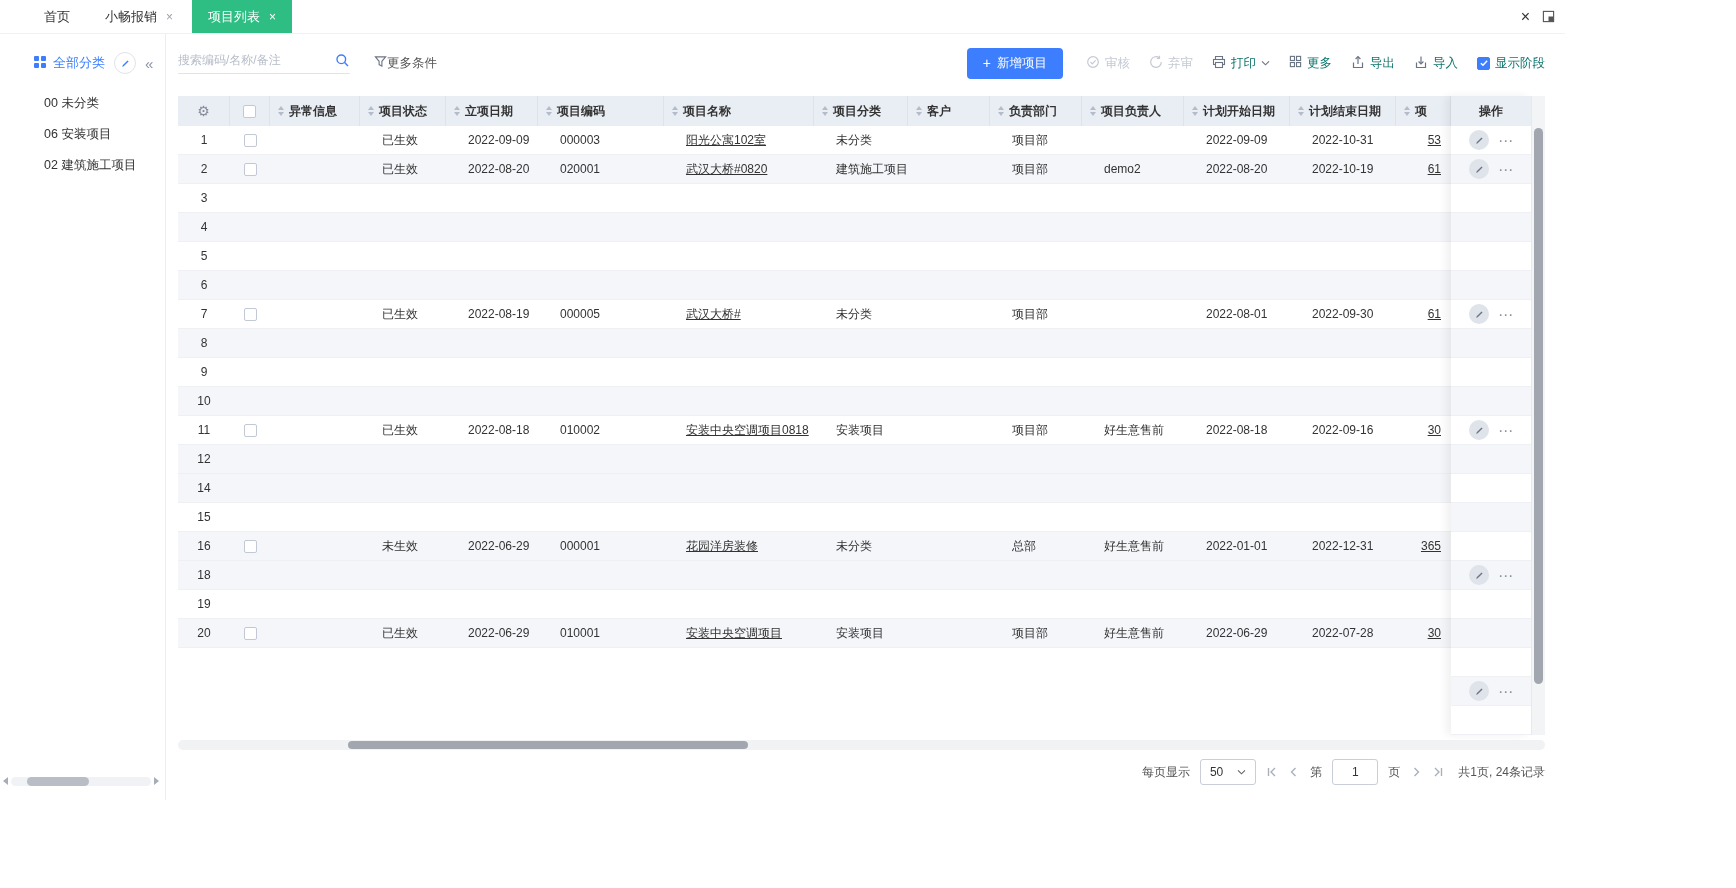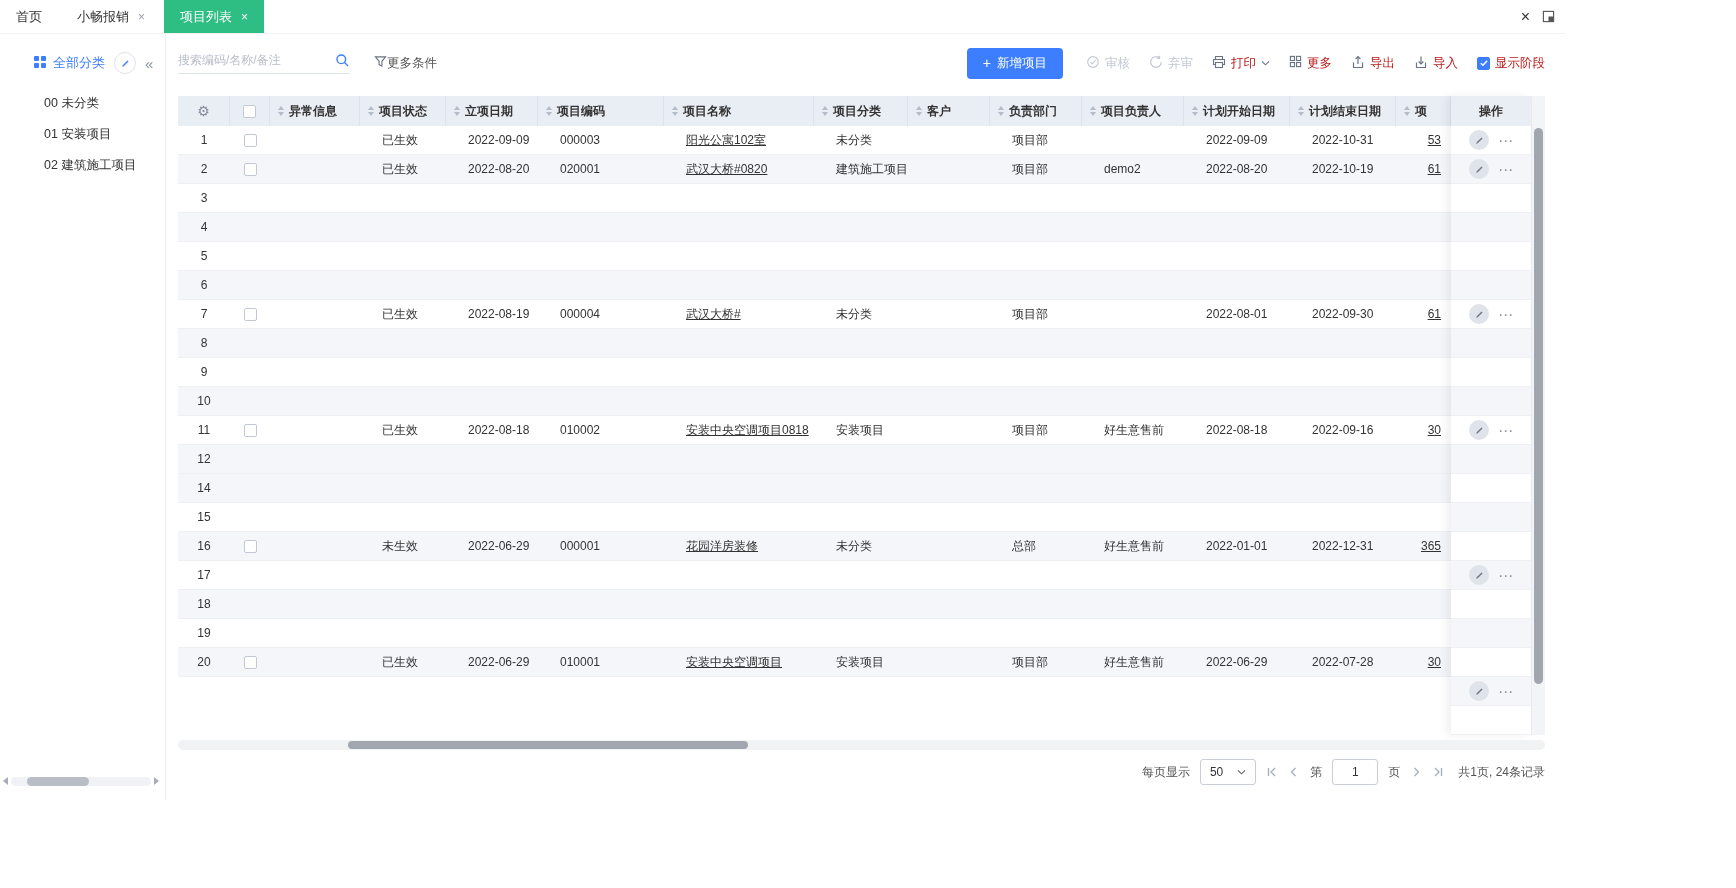--- a/index.html
+++ b/index.html
@@ -2,21 +2,21 @@
 <html><head>
 <meta charset="utf-8">
 <style>
   * { box-sizing: border-box; margin: 0; padding: 0; }
   html,body { width:1736px; height:888px; background:#fff; overflow:hidden;
     font-family:"Liberation Sans","DejaVu Sans",sans-serif; color:#333; }
   .app { width:1565px; height:800px; display:flex; flex-direction:column; background:#fff; }
 
   
   .tabbar { height:34px; display:flex; align-items:stretch; background:#fff; border-bottom:1px solid #f0f1f4; flex:none; }
-  .tabs { display:flex; height:100%; }
+  .tabs { display:flex; height:100%;padding-left:28px; }
   .tab { height:100%; display:flex; align-items:center; padding:0 16px; font-size:13px; color:#333; margin-right:3px; cursor:pointer; }
   .tab.active { background:#2EBE83; color:#fff; }
   .tab-close { margin-left:9px; font-size:12px; color:#9aa1ad; line-height:1; }
   .tab.active .tab-close { color:#fff; }
   .tab-right { margin-left:auto; display:flex; align-items:center; gap:12px; padding-right:10px; }
   .win-close { font-size:16px; color:#333; line-height:1; cursor:pointer; }
   .win-panel { display:flex; align-items:center; cursor:pointer; }
 
   
   .body-row { flex:1; display:flex; min-height:0; }
@@ -37,21 +37,21 @@
   
   .toolbar { height:58px; flex:none; display:flex; align-items:center; }
   .search-box { display:flex; align-items:center; border-bottom:1px solid #dfe3ea; padding-bottom:5px; width:172px; }
   .search-input { border:none; outline:none; flex:1; font-size:12px; color:#333; font-family:inherit; }
   .search-input::placeholder { color:#b7bdc9; }
   .search-icon { display:flex; align-items:center; cursor:pointer; }
   .more-cond { display:flex; align-items:center; gap:0; margin-left:24px; font-size:12.5px; color:#555; cursor:pointer; }
   .tb-right { margin-left:auto; display:flex; align-items:center; gap:19px; }
   .btn-add { display:flex; align-items:center; gap:6px; background:#3D7EFF; color:#fff; border:none; border-radius:4px; padding:7px 16px; font-size:12.5px; font-family:inherit; cursor:pointer; margin-right:4px; }
   .btn-add .plus { font-size:14px; line-height:1; }
-  .tb-item { display:flex; align-items:center; gap:5px; font-size:12.5px; color:#b91c1c; cursor:pointer; }
+  .tb-item { display:flex; align-items:center; gap:5px; font-size:12.5px; color:#0f766e; cursor:pointer; }
   .tb-item.disabled { color:#c4c9d3; }
   .tb-item svg { flex:none; }
 
   
   .table-wrap { flex:none; height:639px; display:flex; margin-top:4px; }
   .cols { flex:1; min-width:0; display:flex; flex-direction:column; }
   .thead { display:flex; height:30px; background:#E9EDF4; flex:none; }
   .th { display:flex; align-items:center; height:100%; font-size:12px; font-weight:bold; color:#333; padding-left:8px; border-right:1px solid #dde2ec; overflow:hidden; white-space:nowrap; cursor:pointer; }
   .th-gear { justify-content:center; padding-left:0; color:#848b99; font-size:14px; font-weight:normal; }
   .th-check { justify-content:center; padding-left:0; }
@@ -136,21 +136,21 @@
         <span class="sidebar-title">全部分类</span>
         <span class="edit-cat">
           <svg width="11" height="11" viewBox="0 0 14 14">
               <path d="M3 11.5 L3.4 9.3 L9.6 3.1 L10.9 4.4 L4.7 10.6 Z" fill="currentColor"></path>
             </svg>
         </span>
         <span class="collapse">«</span>
       </div>
       <div id="sidebar-items">
           <div class="side-item">00 未分类</div>
-          <div class="side-item">01 安装项目</div>
+          <div class="side-item">06 安装项目</div>
           <div class="side-item">02 建筑施工项目</div>
         </div>
       <div class="side-hscroll">
         <i class="arr-l"></i>
         <div class="side-track">
           <div class="side-thumb"></div>
         </div>
         <i class="arr-r"></i>
       </div>
     </aside>
@@ -439,21 +439,21 @@
                 <div class="td num" style="flex:1;min-width:0"></div>
               </div>
               <div class="tr">
                 <div class="td rownum" style="width:52px">7</div>
                 <div class="td checkcell" style="width:40px">
                   <span class="cb"></span>
                 </div>
                 <div class="td" style="width:90px"></div>
                 <div class="td" style="width:86px">已生效</div>
                 <div class="td" style="width:92px">2022-08-19</div>
-                <div class="td" style="width:126px">000004</div>
+                <div class="td" style="width:126px">000005</div>
                 <div class="td" style="width:150px">
                   <span class="link">武汉大桥#</span>
                 </div>
                 <div class="td" style="width:94px">未分类</div>
                 <div class="td" style="width:82px"></div>
                 <div class="td" style="width:92px">项目部</div>
                 <div class="td" style="width:102px"></div>
                 <div class="td" style="width:106px">2022-08-01</div>
                 <div class="td" style="width:106px">2022-09-30</div>
                 <div class="td num" style="flex:1;min-width:0">61</div>
@@ -586,36 +586,20 @@
                 <div class="td" style="width:150px">
                   <span class="link">花园洋房装修</span>
                 </div>
                 <div class="td" style="width:94px">未分类</div>
                 <div class="td" style="width:82px"></div>
                 <div class="td" style="width:92px">总部</div>
                 <div class="td" style="width:102px">好生意售前</div>
                 <div class="td" style="width:106px">2022-01-01</div>
                 <div class="td" style="width:106px">2022-12-31</div>
                 <div class="td num" style="flex:1;min-width:0">365</div>
-              </div>
-              <div class="tr">
-                <div class="td rownum" style="width:52px">17</div>
-                <div class="td checkcell" style="width:40px"></div>
-                <div class="td" style="width:90px"></div>
-                <div class="td" style="width:86px"></div>
-                <div class="td" style="width:92px"></div>
-                <div class="td" style="width:126px"></div>
-                <div class="td" style="width:150px"></div>
-                <div class="td" style="width:94px"></div>
-                <div class="td" style="width:82px"></div>
-                <div class="td" style="width:92px"></div>
-                <div class="td" style="width:102px"></div>
-                <div class="td" style="width:106px"></div>
-                <div class="td" style="width:106px"></div>
-                <div class="td num" style="flex:1;min-width:0"></div>
               </div>
               <div class="tr even">
                 <div class="td rownum" style="width:52px">18</div>
                 <div class="td checkcell" style="width:40px"></div>
                 <div class="td" style="width:90px"></div>
                 <div class="td" style="width:86px"></div>
                 <div class="td" style="width:92px"></div>
                 <div class="td" style="width:126px"></div>
                 <div class="td" style="width:150px"></div>
                 <div class="td" style="width:94px"></div>

